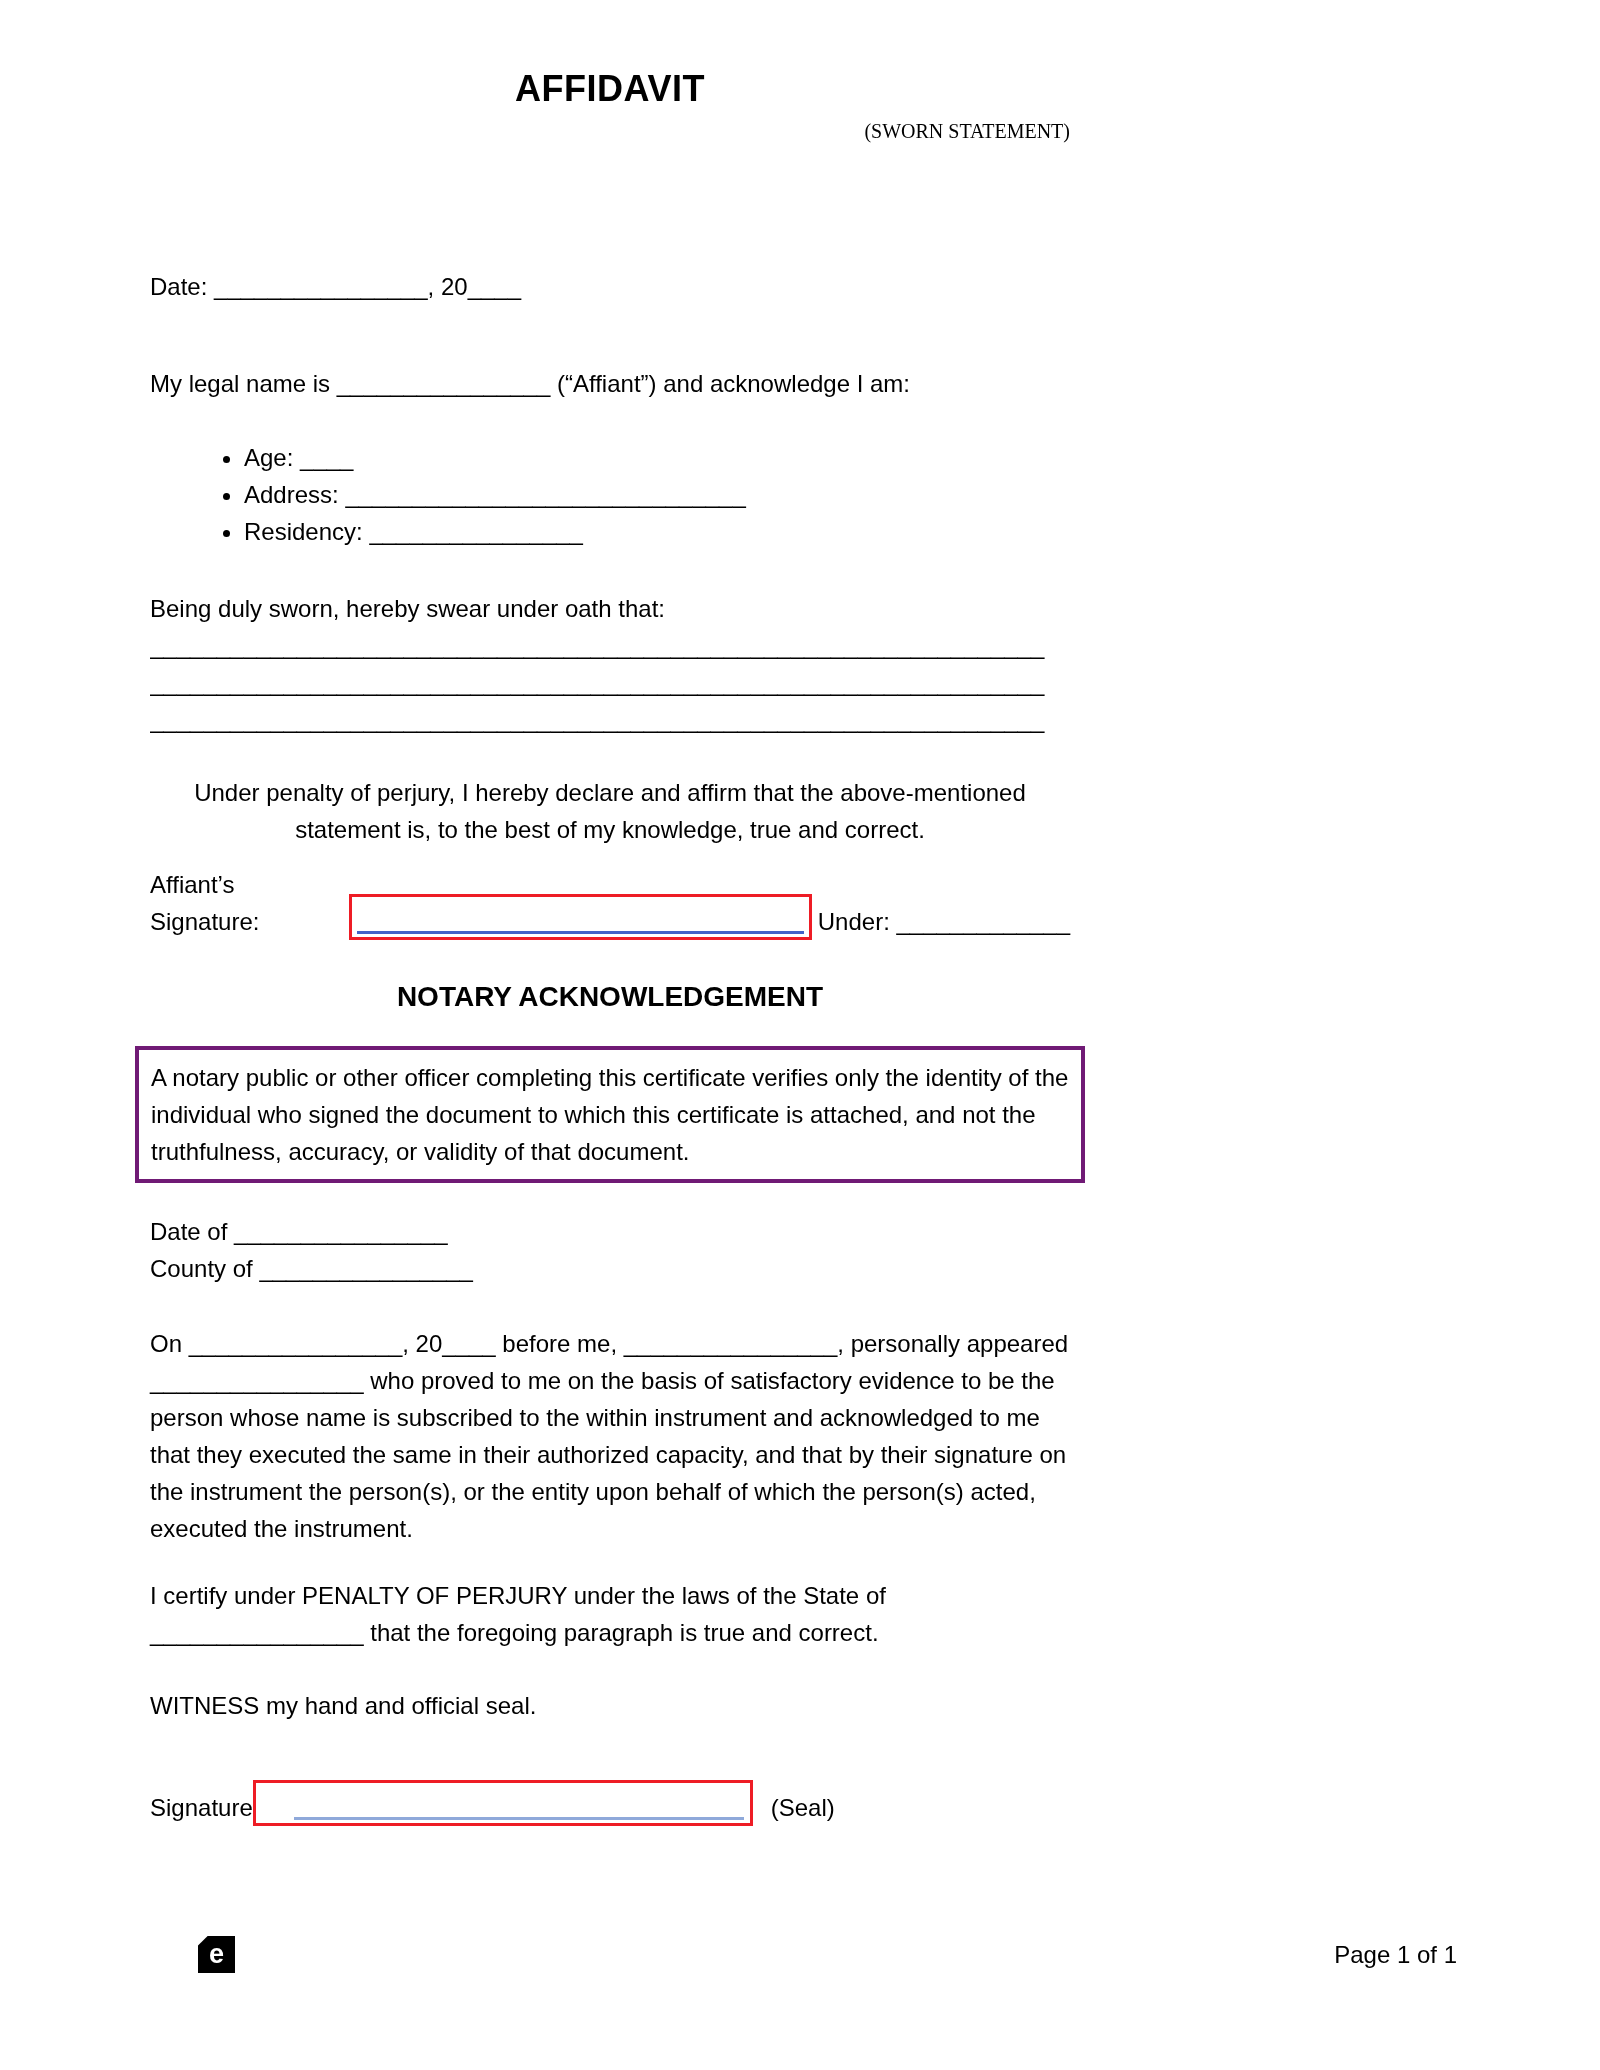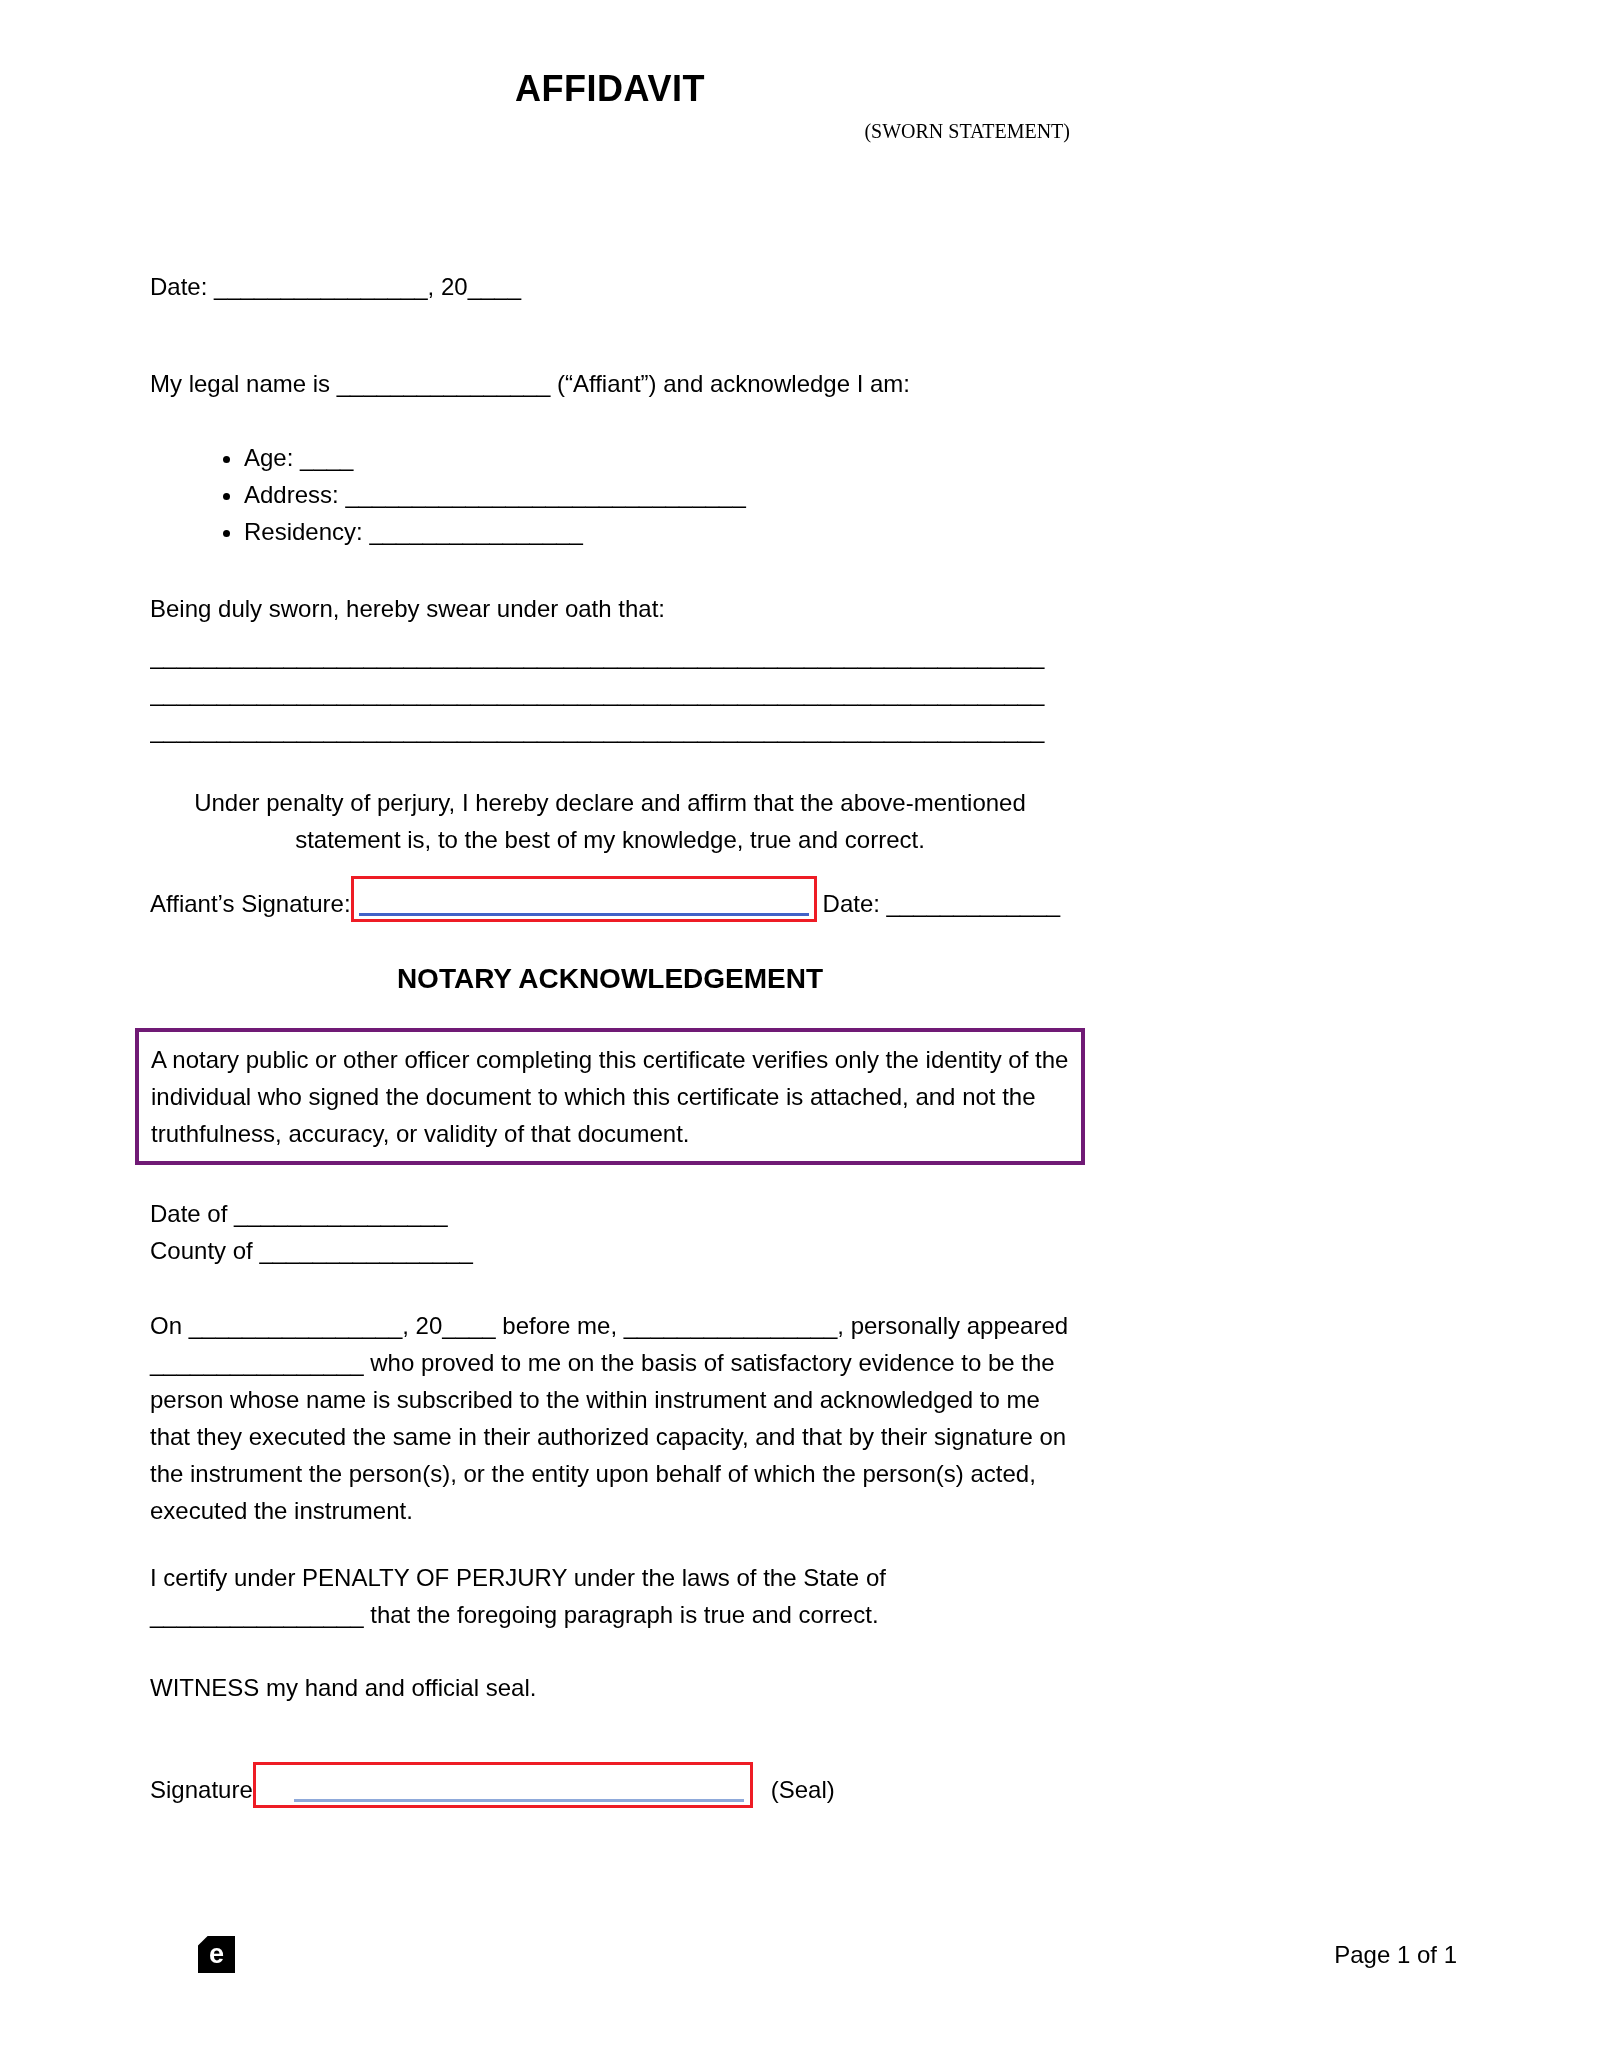--- a/index.html
+++ b/index.html
@@ -14,21 +14,21 @@
     overflow:hidden;
     border-radius:11px;
   }
   .title{margin:68px 0 0;font-size:36px;line-height:42px;font-weight:bold;text-align:center;letter-spacing:.5px;}
   .subtitle{margin:4px 0 0;font-size:20px;line-height:34px;text-align:right;font-family:Liberation Serif, serif;}
   .date-line{margin-top:120px;}
   .legal-line{margin-top:60px;}
   ul.fact-list{margin:37px 0 12px;padding:0 0 0 94px;list-style:disc;}
   ul.fact-list li{line-height:37px;}
   .sworn-line{margin-top:40px;}
-  .stmt-lines{margin-top:10px;}
+  .stmt-lines{}
   .stmt-lines div{white-space:nowrap;overflow:hidden;}
   .perjury{margin-top:36px;text-align:center;}
   .sig-row{display:flex;align-items:flex-end;margin-top:18px;}
   .sig-box{position:relative;height:46px;border:3px solid #ee1c25;box-sizing:border-box;background:#fff;}
   .sig-box .field-line{position:absolute;height:3px;bottom:3px;background:#4262c7;}
   .sig-box1{width:466px;}
   .sig-box1 .field-line{left:5px;right:5px;}
   .sig-box2{width:500px;}
   .sig-box2 .field-line{left:38px;right:6px;}
   .after-box{margin-left:6px;white-space:nowrap;}
@@ -76,21 +76,21 @@
     <div>___________________________________________________________________</div>
   </div>
 
   <div class="perjury">Under penalty of perjury, I hereby declare and affirm that the above-mentioned statement is, to the best of my knowledge, true and correct.</div>
 
   <div class="sig-row">
     <span>Affiant’s Signature:</span>
     <span class="sig-box sig-box1" style="border-color: rgb(238, 28, 37);">
       <span class="field-line" style="background: rgb(66, 98, 199);"></span>
     </span>
-    <span class="after-box">Date: _____________</span>
+    <span class="after-box">Under: _____________</span>
   </div>
 
   <div class="notary-h">NOTARY ACKNOWLEDGEMENT</div>
 
   <div class="notary-box">
     <span>A notary public or other officer completing this certificate verifies only the identity of the individual who signed the document to which this certificate is attached, and not the truthfulness, accuracy, or validity of that document.</span>
   </div>
 
   <div class="state-line">Date of ________________</div>
   <div class="county-line">County of ________________</div>

